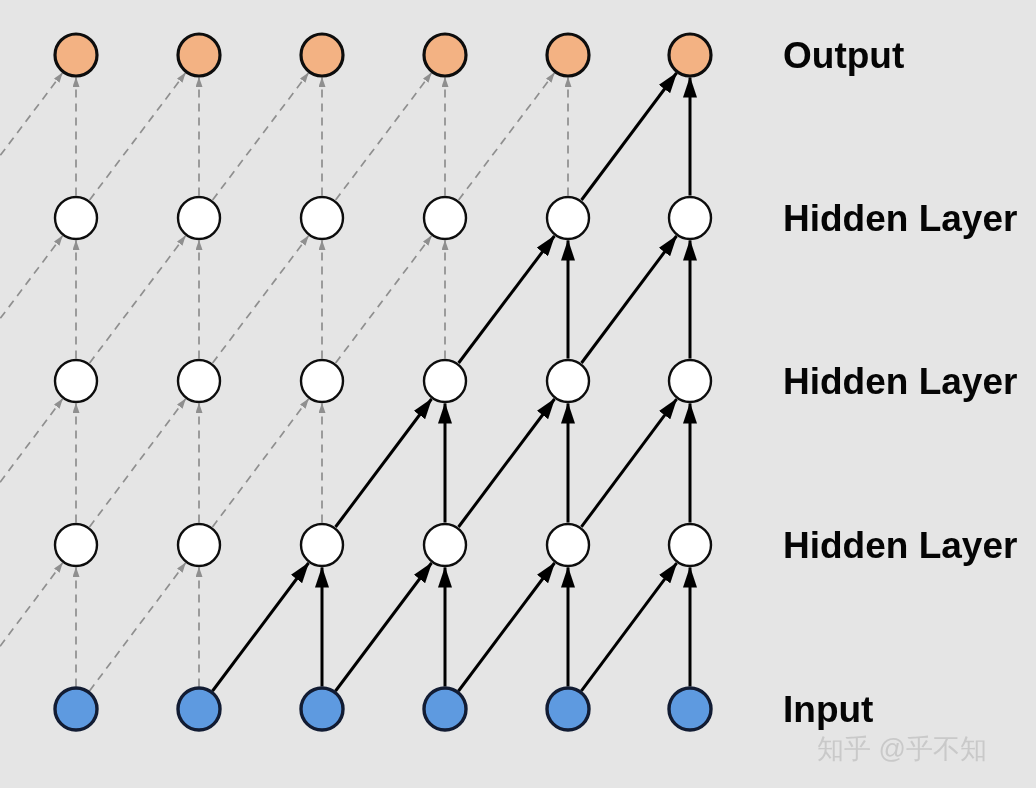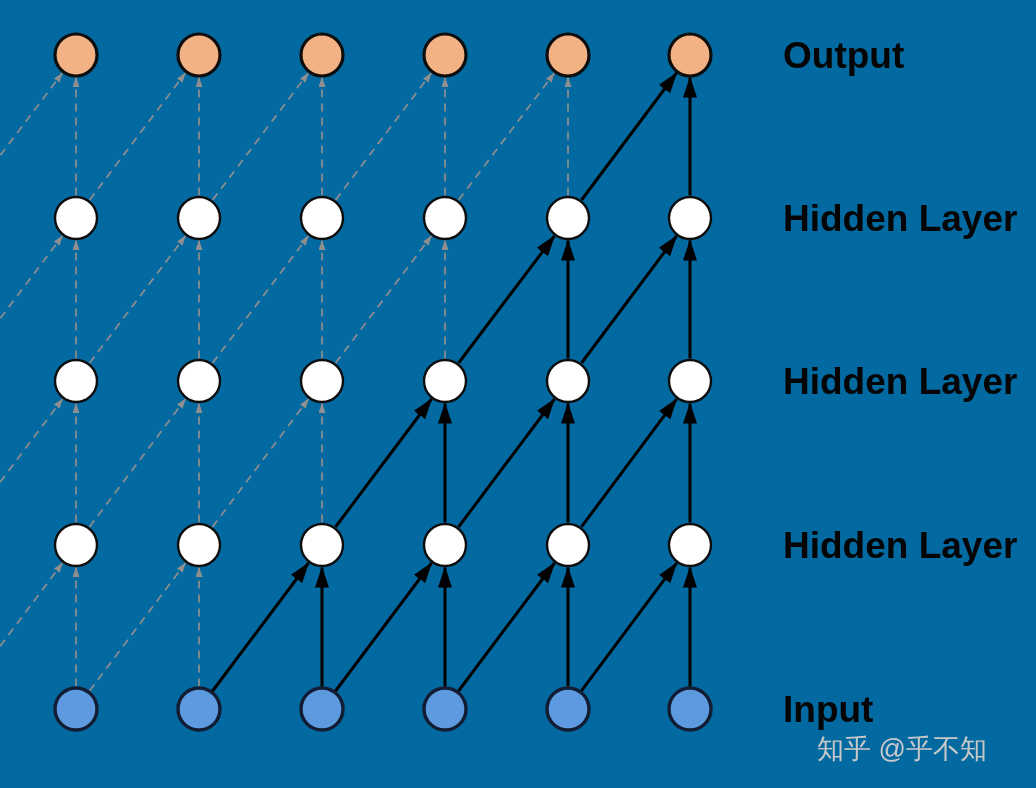--- a/index.html
+++ b/index.html
@@ -4,21 +4,21 @@
 <style>
   html, body {
     margin: 0;
     padding: 0;
     background: #ffffff;
   }
   .stage {
     position: relative;
     width: 1036px;
     height: 788px;
-    background: #0369a1;
+    background: #e5e5e5;
     overflow: hidden;
     font-family: "Liberation Sans", sans-serif;
   }
   svg text.layer-label {
     font-family: "Liberation Sans", sans-serif;
     font-weight: bold;
   }
   svg text.watermark {
     font-family: "Liberation Sans", "DejaVu Sans", sans-serif;
     font-weight: normal;

